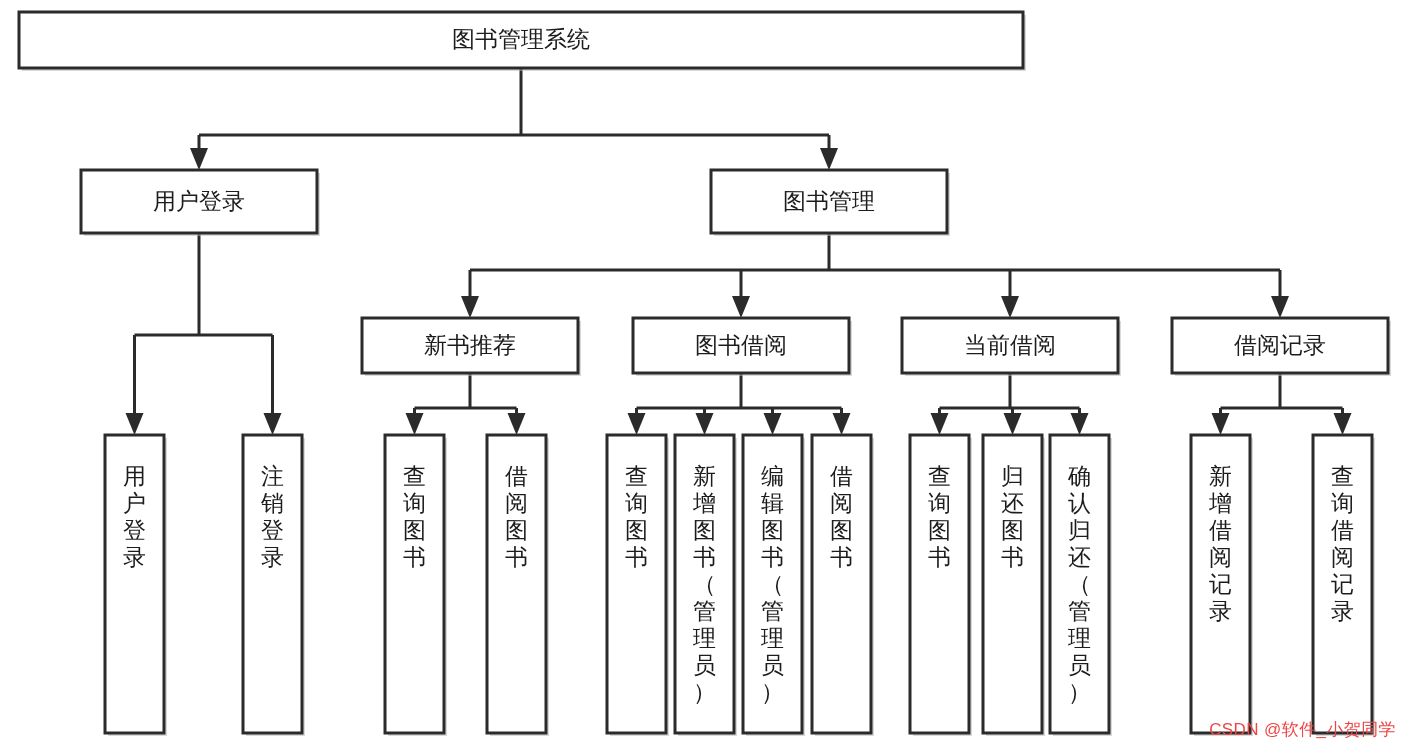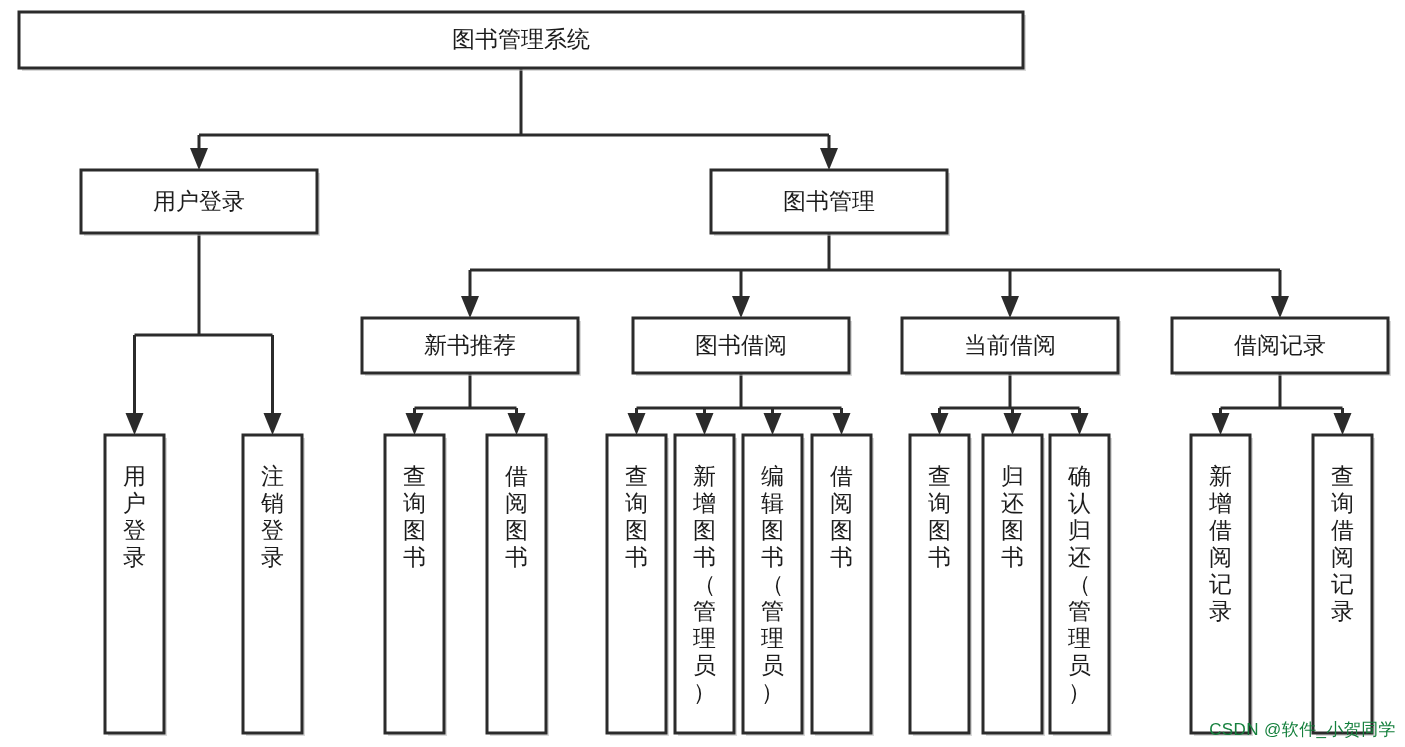--- a/index.html
+++ b/index.html
@@ -55,21 +55,21 @@
     font-family: "Liberation Sans", "DejaVu Sans", sans-serif;
     font-size: 23px;
     text-anchor: middle;
   }
   .watermark {
     position: absolute;
     right: 9px;
     bottom: 6px;
     font-family: "Liberation Sans", "DejaVu Sans", sans-serif;
     font-size: 17px;
-    color: #15803d;
+    color: #ef4444;
     letter-spacing: 0.4px;
     white-space: nowrap;
     pointer-events: none;
   }
 </style>
 </head>
 <body>
 
 <div id="diagram-root">
   <svg class="diagram" viewBox="0 0 1405 747" xmlns="http://www.w3.org/2000/svg">

